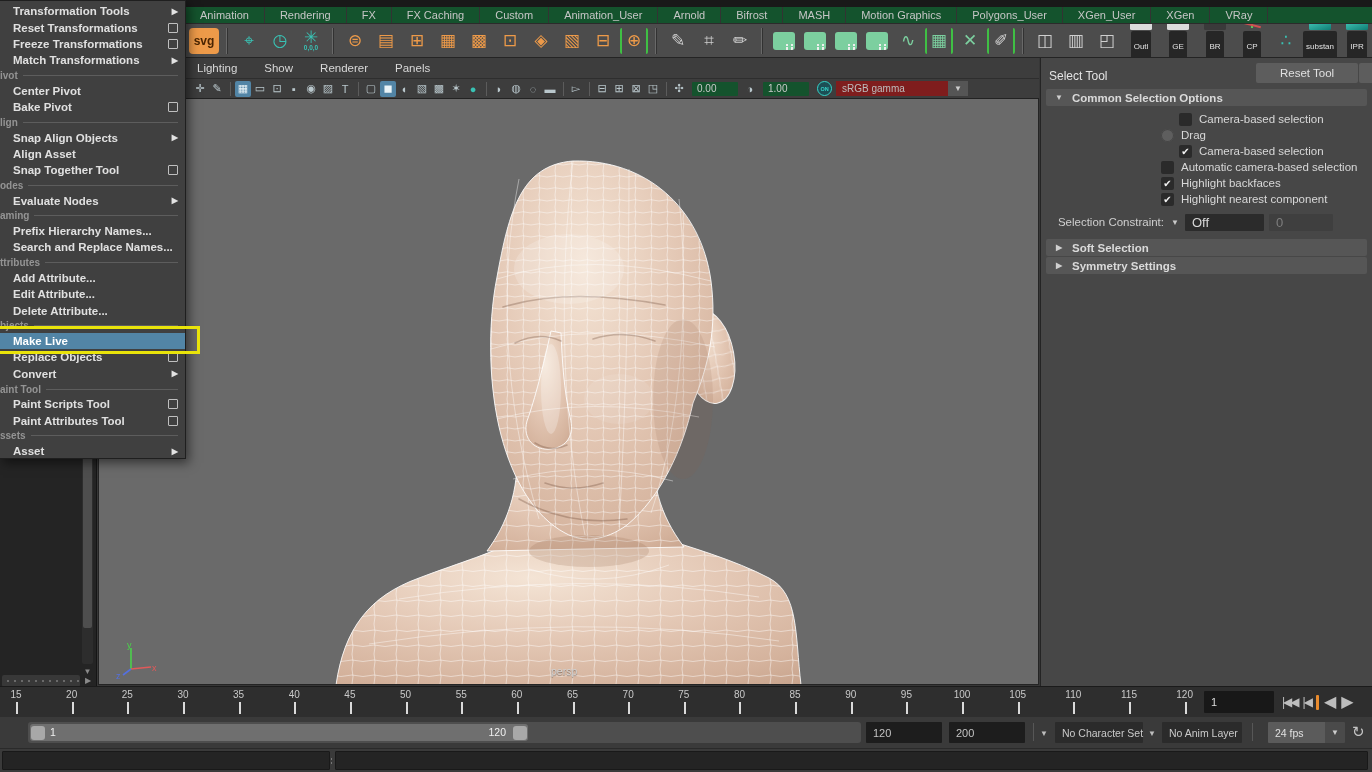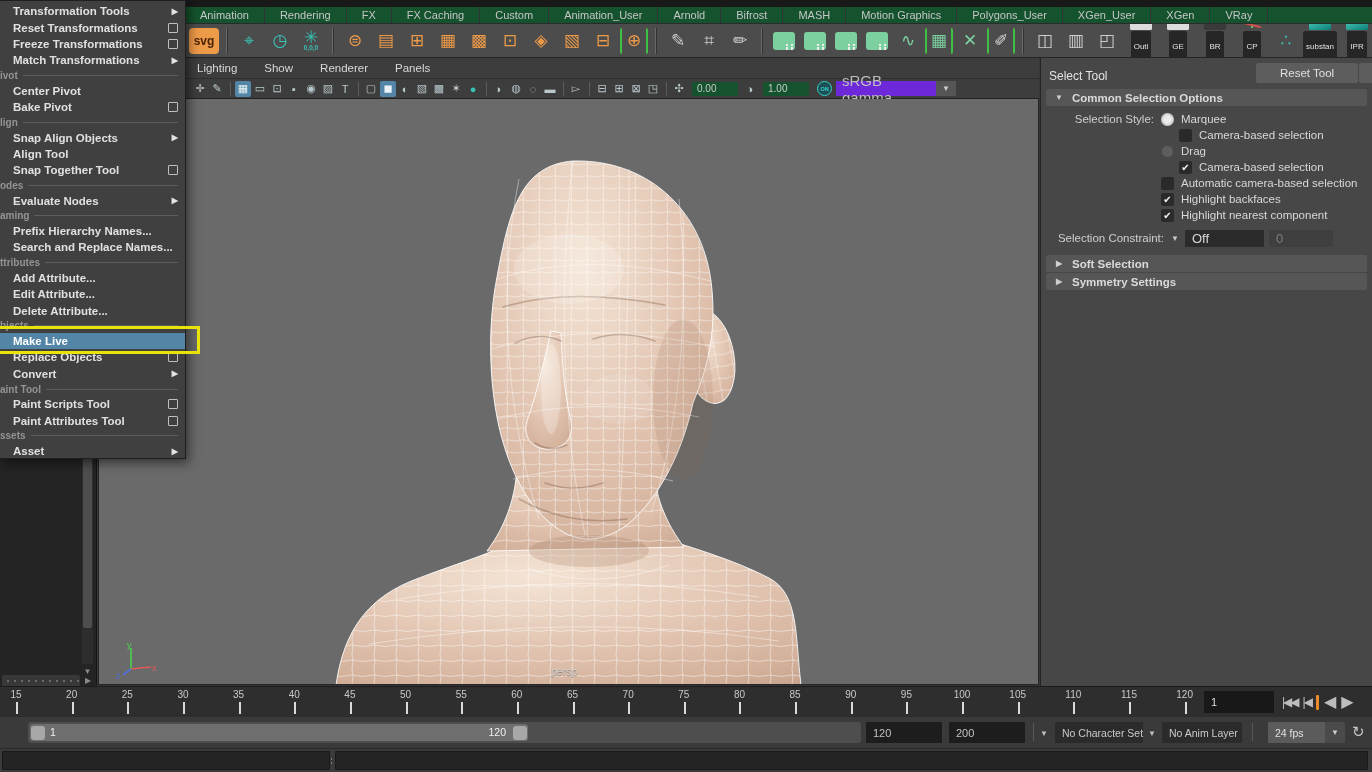--- a/index.html
+++ b/index.html
@@ -43,21 +43,21 @@
   .viewport { position:absolute; left:98px; top:58px; width:941px; height:628px; }
   .vp-menubar { height:21px; background:#3d3d3d; border-bottom:1px solid #2e2e2e; display:flex; align-items:center; gap:27px; padding-left:99px; }
   .vp-menu { font-size:11.5px; color:#d8d8d8; }
   .vp-toolbar { height:20px; background:#3d3d3d; border-bottom:1px solid #222; display:flex; align-items:center; padding-left:94px; }
   .vpicon { width:16px; height:16px; margin-right:1px; display:flex; align-items:center; justify-content:center; font-size:11px; color:#b9c7cc; border-radius:2px; flex:none; }
   .vpicon.hl { background:var(--highlight-blue); color:#e9f3f7; }
   .vpicon.teal { color:var(--shelf-teal); }
   .vpsep { width:1px; height:14px; background:#5c5c5c; margin:0 4px; flex:none; }
   .vp-field { width:46px; height:14px; background:#14532d; color:#c9c9c9; font-size:10px; display:flex; align-items:center; padding:0 5px; margin:0 4px; border-radius:1px; }
   .on-toggle { width:15px; height:15px; border-radius:50%; background:#1c4f55; color:#35d3c8; border:1.5px solid #35d3c8; font-size:5.5px; font-weight:bold; display:flex; align-items:center; justify-content:center; margin:0 4px; }
-  .gamma-dd { width:100px; height:15px; background:#6d28d9; color:#bdbdbd; font-size:15px; display:flex; align-items:center; padding:0 6px; }
+  .gamma-dd { width:112px; height:15px; background:#7f1d1d; color:#bdbdbd; font-size:10px; display:flex; align-items:center; padding:0 6px; }
   .dd-btn { width:20px; height:15px; background:#555; color:#ccc; font-size:8px; display:flex; align-items:center; justify-content:center; margin-right:6px; }
   .vp-canvas { position:relative; height:586px; background:var(--viewport-bg); border:1px solid #242424; border-top:none; overflow:hidden; }
   .persp-label { position:absolute; left:452px; top:566px; font-size:10.5px; color:#d2d2d2; text-shadow:0 1px 1px rgba(0,0,0,.4); }
   .gizmo { position:absolute; left:16px; top:540px; }
   .bust { position:absolute; left:0; top:0; }
   
   .tool-panel { position:absolute; left:1040px; top:58px; width:332px; height:628px; background:#474747; border-left:1px solid #242424; overflow:hidden; }
   .tp-head { position:relative; height:30px; }
   .tp-title { position:absolute; left:8px; top:11px; font-size:12px; color:#e3e3e3; }
   .tp-btn { position:absolute; top:5px; height:20px; background:#5d5d5d; border-radius:2px; color:#e0e0e0; font-size:11.5px; display:flex; align-items:center; padding:0 24px; white-space:nowrap; }
@@ -389,25 +389,20 @@
     <div class="tp-head">
       <span class="tp-title">Select Tool</span>
       <span class="tp-btn" style="left:215px;">Reset Tool</span>
       <span class="tp-btn" style="left:318px;">Tool Help</span>
     </div>
     <div class="frame-h">
       <span class="arr">▼</span>
       <span>Common Selection Options</span>
     </div>
     <div class="opt-area" id="opt-rows">
-        <div class="opt-row">
-          <div class="lead">Selection Style:</div>
-          <div class="radio sel"></div>
-          <span>Marquee</span>
-        </div>
         <div class="opt-row">
           <div class="lead w138"></div>
           <div class="cb"></div>
           <span>Camera-based selection</span>
         </div>
         <div class="opt-row">
           <div class="lead"></div>
           <div class="radio"></div>
           <span>Drag</span>
         </div>
@@ -563,21 +558,21 @@
       </div>
       <div class="menu-divider">
         <span>lign</span>
         <div class="dline"></div>
       </div>
       <div class="menu-item">
         <span>Snap Align Objects</span>
         <div class="marrow">▶</div>
       </div>
       <div class="menu-item">
-        <span>Align Tool</span>
+        <span>Align Asset</span>
       </div>
       <div class="menu-item">
         <span>Snap Together Tool</span>
         <div class="obox"></div>
       </div>
       <div class="menu-divider">
         <span>odes</span>
         <div class="dline"></div>
       </div>
       <div class="menu-item">

